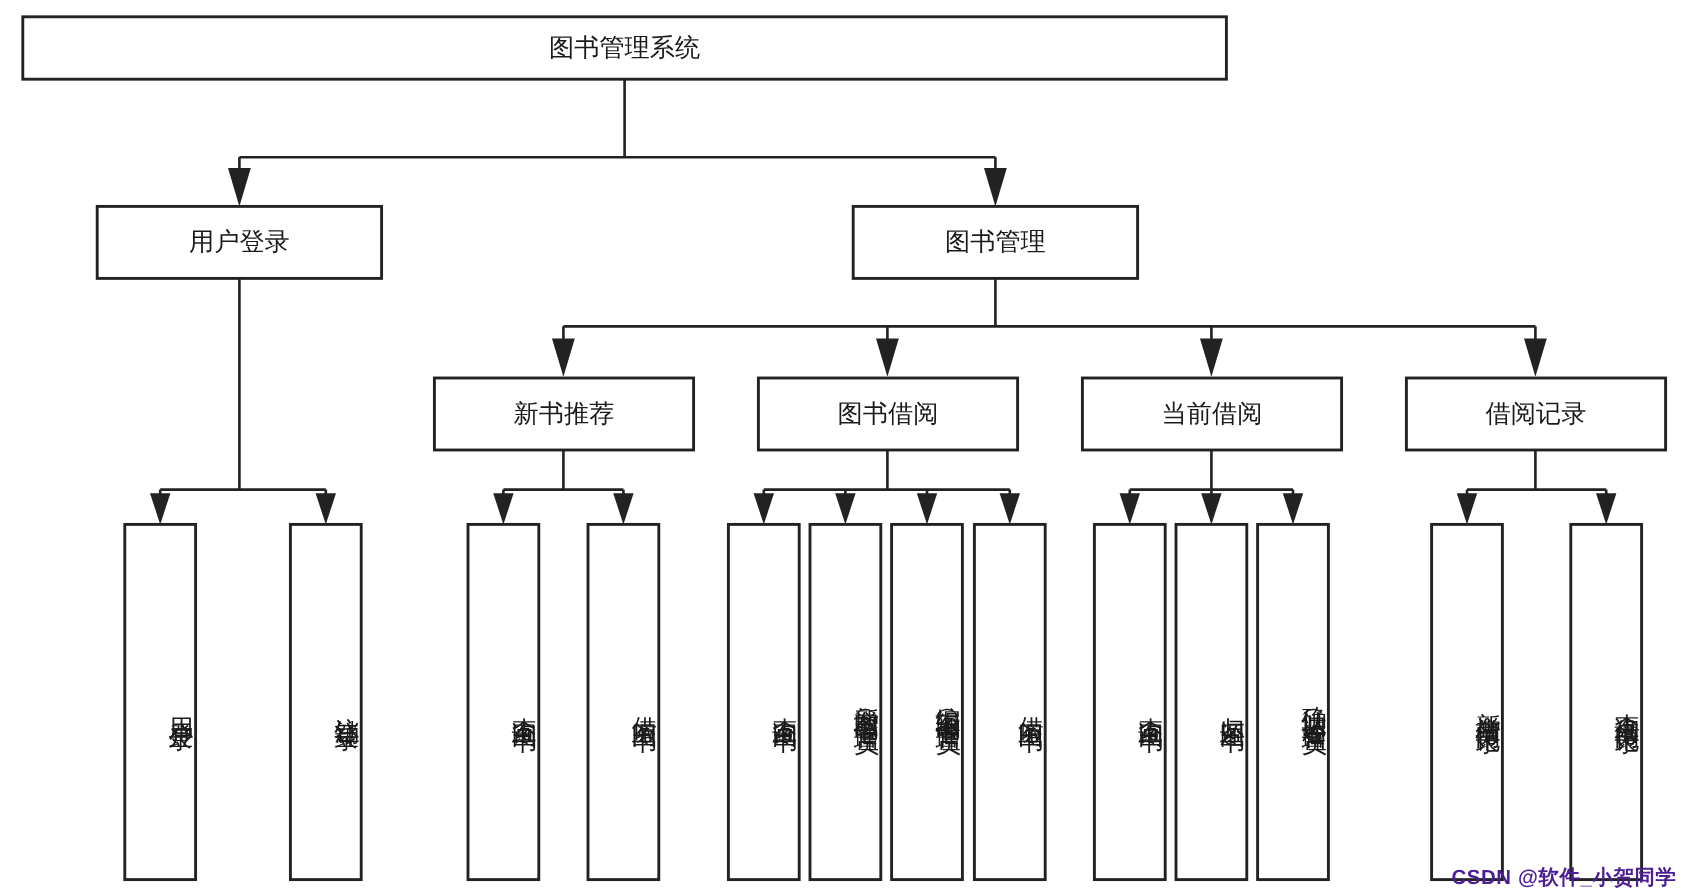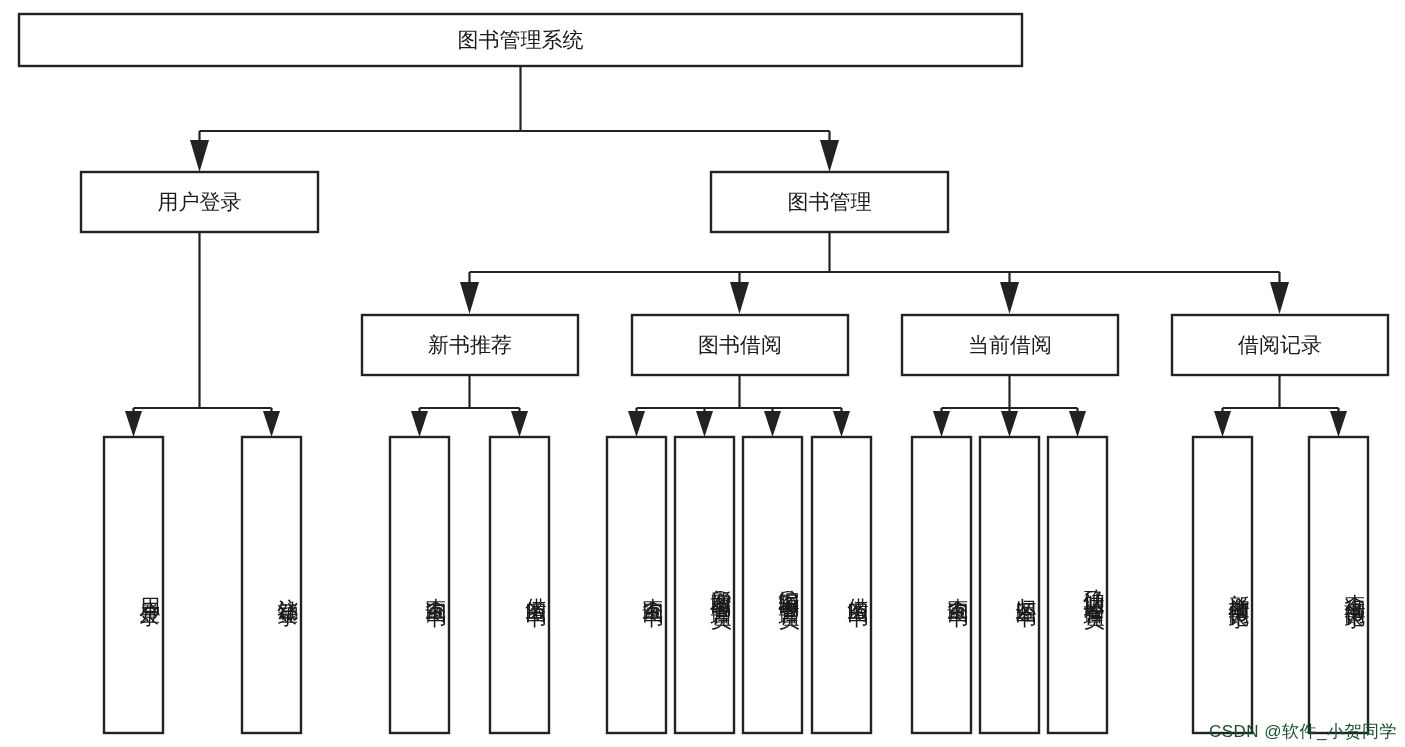--- a/index.html
+++ b/index.html
@@ -63,23 +63,24 @@
     justify-content: center;
     white-space: nowrap;
     pointer-events: none;
   }
   .watermark {
     position: absolute;
     right: 8px;
     bottom: 4px;
     font-family: "Liberation Sans", "DejaVu Sans", sans-serif;
     font-size: 17px;
-    color: #14532d;
+    color: #4c1d95;
     letter-spacing: 0.5px;
     white-space: nowrap;
+    font-weight: bold;
   }
 </style>
 </head>
 <body>
 
 <div id="diagram-root">
 
   <svg id="tree-svg" viewBox="0 0 1405 747">
 
     <defs>

